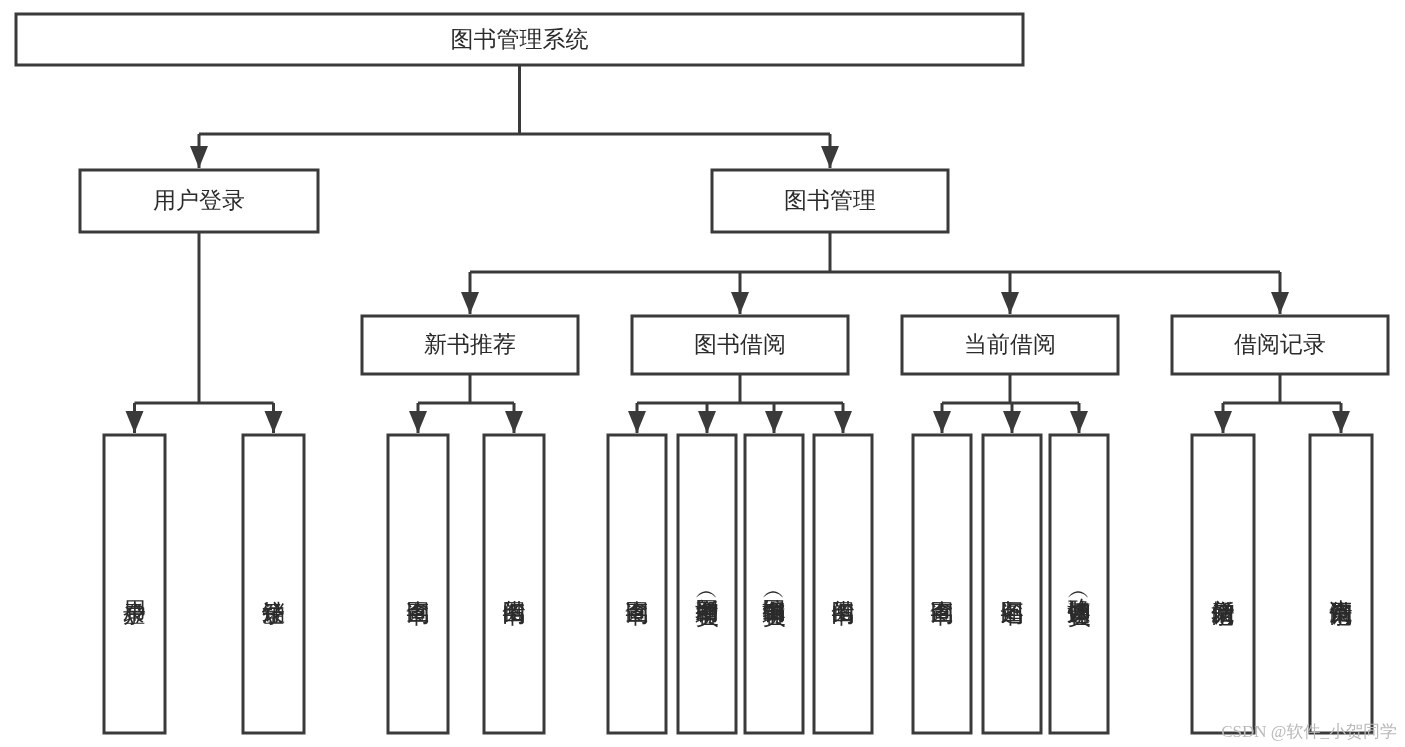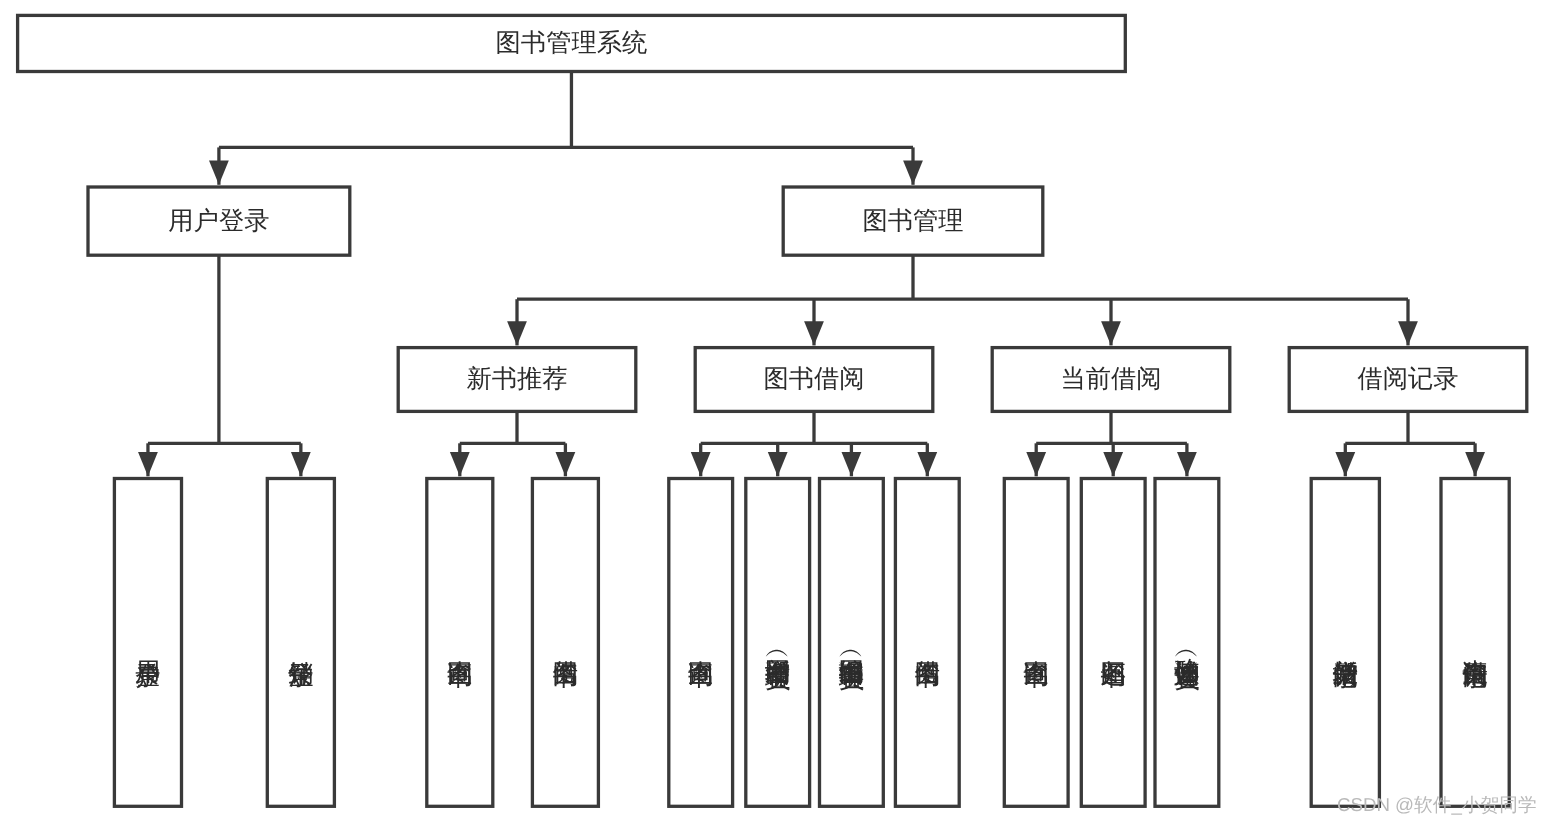--- a/index.html
+++ b/index.html
@@ -12,21 +12,21 @@
   .arrow-head{fill:#3a3a3a;stroke:none;}
   .node-label-h{font-family:"Liberation Sans","DejaVu Sans",sans-serif;
        font-size:23px;fill:#2b2b2b;text-anchor:middle;dominant-baseline:middle;}
   .leaf-label-wrap{position:absolute;display:flex;align-items:center;
        justify-content:center;pointer-events:none;}
   .leaf-label{writing-mode:vertical-rl;text-orientation:upright;
        font-family:"Liberation Sans","DejaVu Sans",sans-serif;
        font-size:23px;line-height:1.18;color:#2b2b2b;letter-spacing:1px;
        white-space:nowrap;}
   #watermark{position:absolute;right:8px;bottom:4px;font-size:17px;
-       color:#b9b9b9;font-family:Liberation Sans, sans-serif;
+       color:#b9b9b9;font-family:Liberation Serif, serif;
        white-space:nowrap;}
 </style>
 </head>
 <body>
 
 <div id="diagram-root">
 
   <svg id="tree" viewBox="0 0 1405 747">
     <g id="connectors">
         <line x1="519.5" y1="65" x2="519.5" y2="134" class="conn"></line>

